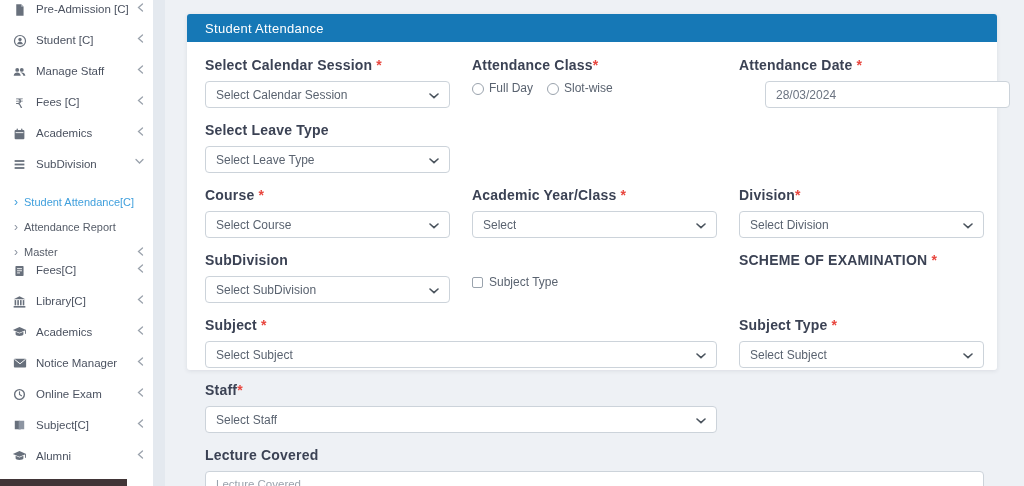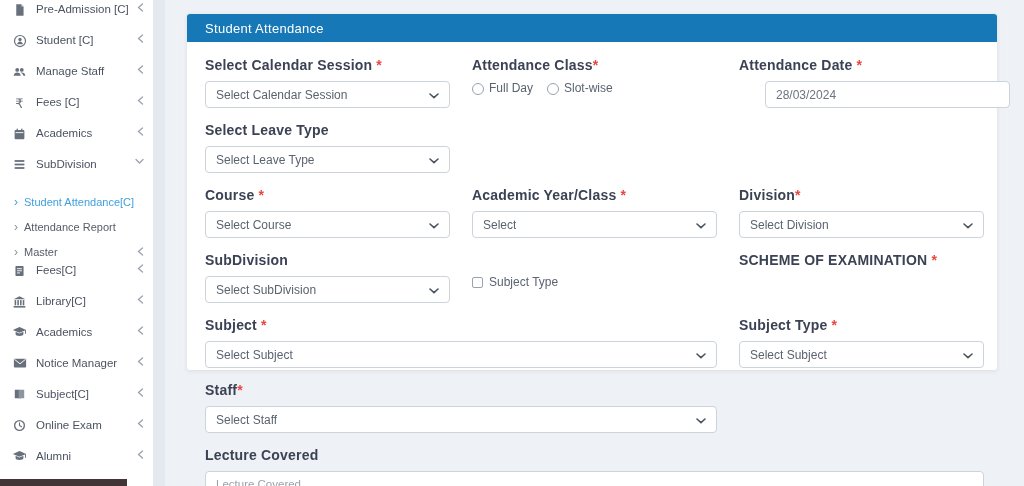--- a/index.html
+++ b/index.html
@@ -277,40 +277,40 @@
     <span class="s-chev">
         <svg width="7" height="9" viewBox="0 0 7 9">
           <path d="M5.5 1L1.5 4.5 5.5 8" fill="none" stroke="#9aa2ac" stroke-width="1.3" stroke-linecap="round"></path>
         </svg>
       </span>
   </div>
 
   <div class="s-item">
     <span class="ico">
       <svg width="13" height="13" viewBox="0 0 16 16">
+          <circle cx="8" cy="8" r="6" fill="none" stroke="#68707c" stroke-width="1.7"></circle>
+          <path d="M8 4.6V8l2.4 1.6" stroke="#68707c" stroke-width="1.4" fill="none" stroke-linecap="round"></path>
+        </svg>
+    </span>
+    <span class="lbl">Online Exam</span>
+    <span class="s-chev">
+        <svg width="7" height="9" viewBox="0 0 7 9">
+          <path d="M5.5 1L1.5 4.5 5.5 8" fill="none" stroke="#9aa2ac" stroke-width="1.3" stroke-linecap="round"></path>
+        </svg>
+      </span>
+  </div>
+
+  <div class="s-item">
+    <span class="ico">
+      <svg width="13" height="13" viewBox="0 0 16 16">
           <path d="M2.2 2h5.3c.9 0 1.5.5 1.5 1.2v10.6c0-.7-.6-1.2-1.5-1.2H2.2z" fill="#68707c"></path>
           <path d="M13.8 2H8.5C7.6 2 7 2.5 7 3.2v10.6c0-.7.6-1.2 1.5-1.2h5.3z" fill="#8d95a2"></path>
         </svg>
     </span>
     <span class="lbl">Subject[C]</span>
-    <span class="s-chev">
-        <svg width="7" height="9" viewBox="0 0 7 9">
-          <path d="M5.5 1L1.5 4.5 5.5 8" fill="none" stroke="#9aa2ac" stroke-width="1.3" stroke-linecap="round"></path>
-        </svg>
-      </span>
-  </div>
-
-  <div class="s-item">
-    <span class="ico">
-      <svg width="13" height="13" viewBox="0 0 16 16">
-          <circle cx="8" cy="8" r="6" fill="none" stroke="#68707c" stroke-width="1.7"></circle>
-          <path d="M8 4.6V8l2.4 1.6" stroke="#68707c" stroke-width="1.4" fill="none" stroke-linecap="round"></path>
-        </svg>
-    </span>
-    <span class="lbl">Online Exam</span>
     <span class="s-chev">
         <svg width="7" height="9" viewBox="0 0 7 9">
           <path d="M5.5 1L1.5 4.5 5.5 8" fill="none" stroke="#9aa2ac" stroke-width="1.3" stroke-linecap="round"></path>
         </svg>
       </span>
   </div>
 
   <div class="s-item">
     <span class="ico">
       <svg width="15" height="13" viewBox="0 0 16 14">

